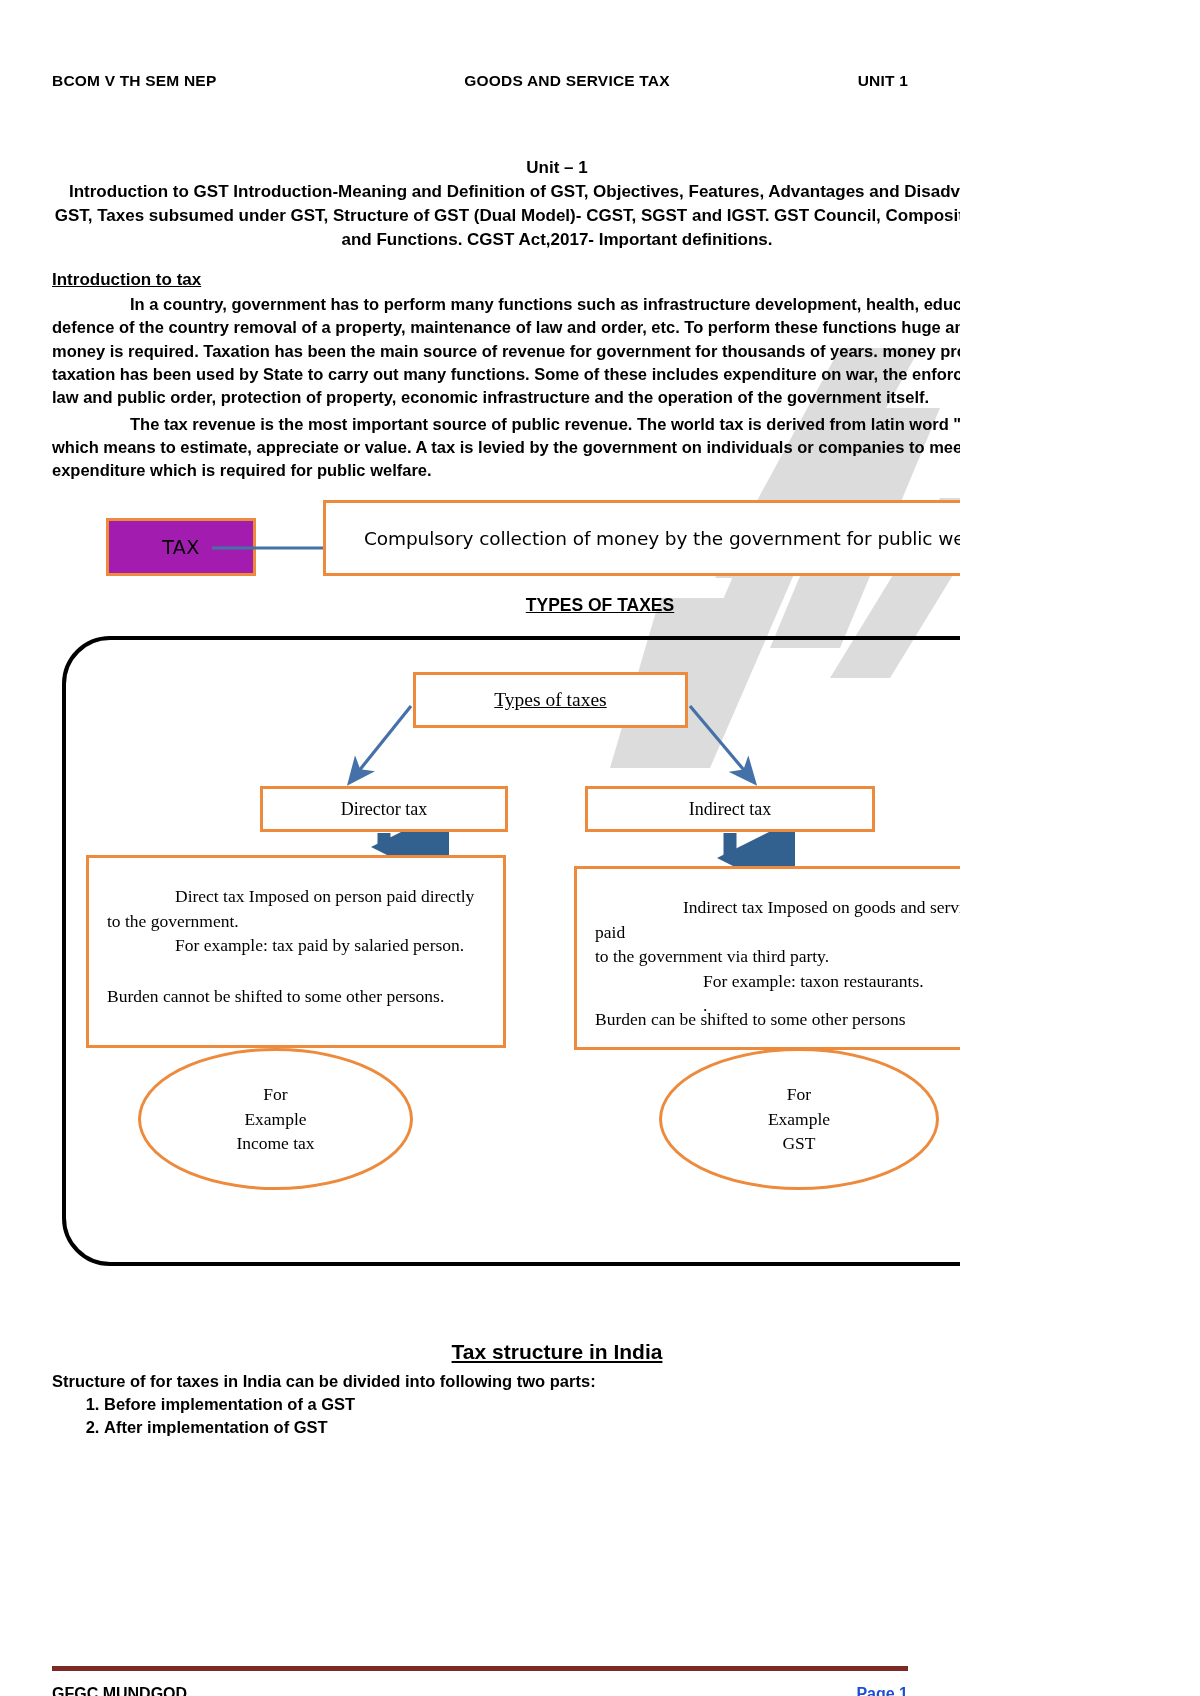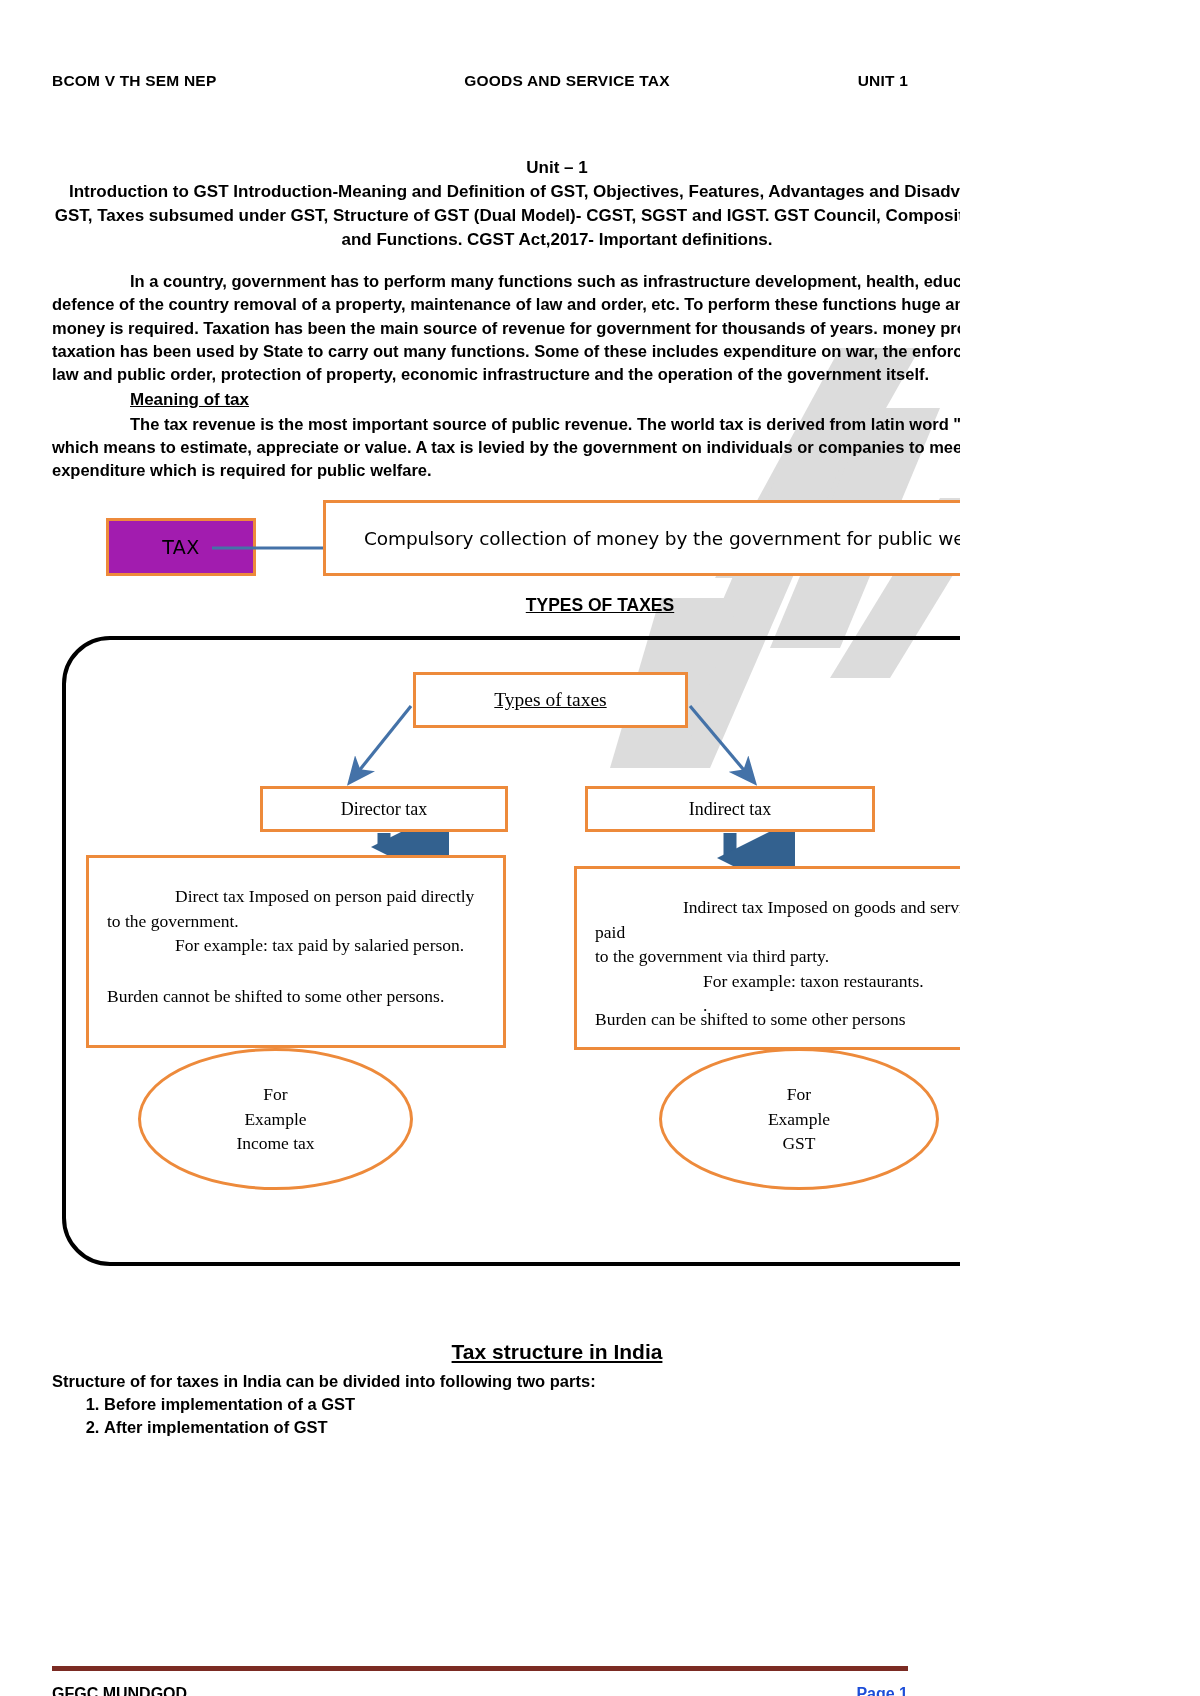--- a/index.html
+++ b/index.html
@@ -348,25 +348,25 @@
   <div class="doc-header">
     <span class="left">BCOM V TH SEM NEP</span>
     <span class="center">GOODS AND SERVICE TAX</span>
     <span class="right">UNIT 1</span>
   </div>
 
   <div class="content">
     <div class="unit-title">Unit – 1</div>
     <div class="syllabus">Introduction to GST Introduction-Meaning and Definition of GST, Objectives, Features, Advantages and Disadvantages of GST, Taxes subsumed under GST, Structure of GST (Dual Model)- CGST, SGST and IGST. GST Council, Composition, Powers and Functions. CGST Act,2017- Important definitions.</div>
 
+    <div class="sub-wrap">
+      <h2 class="sub">Introduction to tax</h2>
+    </div>
     <p class="para"><span class="ind"></span><span>In a country, government has to perform many functions such as infrastructure development, health, education, defence of the country removal of a property, maintenance of law and order, etc. To perform these functions huge amount of money is required. Taxation has been the main source of revenue for government for thousands of years. money provided by taxation has been used by State to carry out many functions. Some of these includes expenditure on war, the enforcement of law and public order, protection of property, economic infrastructure and the operation of the government itself.</span></p>
 
-    <div class="sub-wrap sub-indent">
-      <h2 class="sub">Meaning of tax</h2>
-    </div>
     <p class="para"><span class="ind"></span><span>The tax revenue is the most important source of public revenue. The world tax is derived from latin word "tax Ore" which means to estimate, appreciate or value. A tax is levied by the government on individuals or companies to meet the expenditure which is required for public welfare.</span></p>
   </div>
 
   <div class="taxdef">
     <div class="tax-box">
       <span>TAX</span>
     </div>
     <svg class="tax-arrow" viewBox="0 0 160 36">
       <defs>
         <marker id="blueArrow" markerWidth="9" markerHeight="8" refX="8" refY="4" orient="auto">

